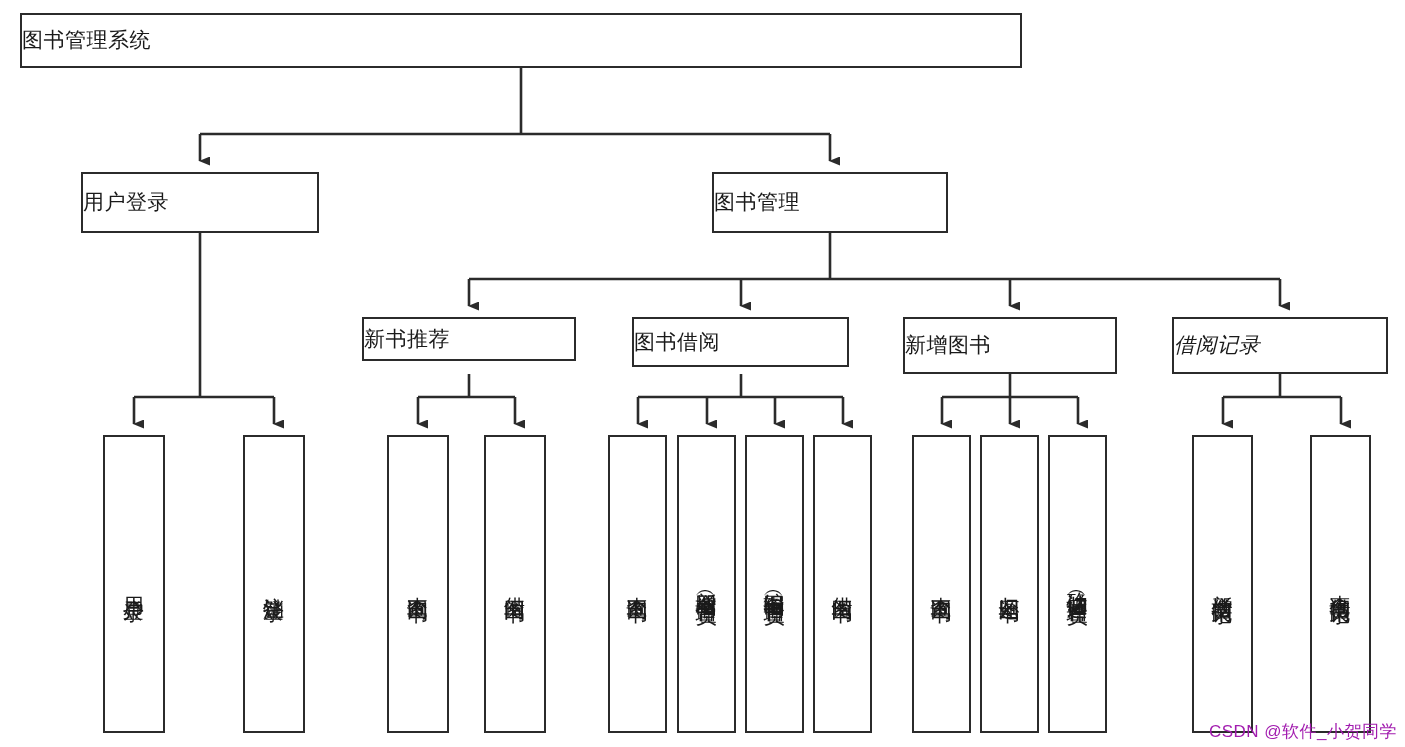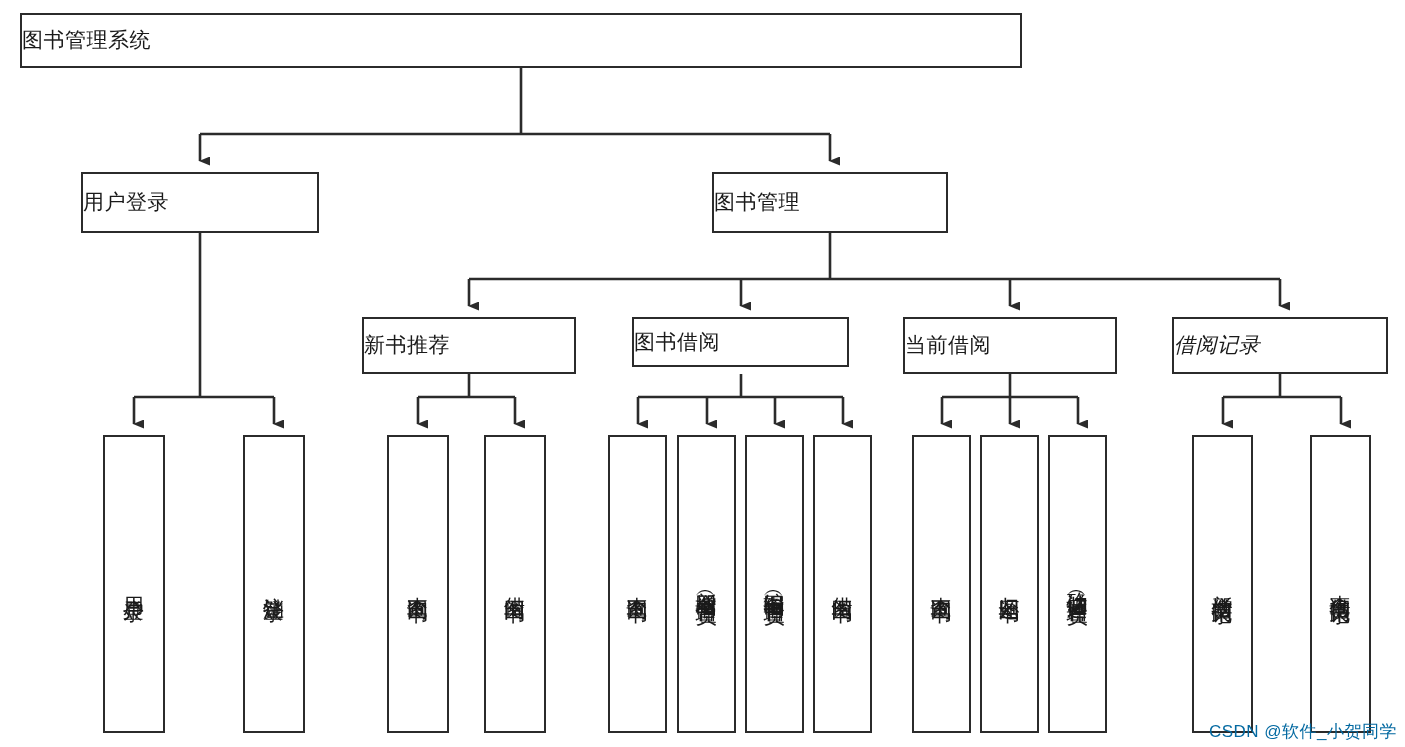--- a/index.html
+++ b/index.html
@@ -55,21 +55,21 @@
     font-size: 21px;
     letter-spacing: 2px;
     line-height: 1;
     text-align: center;
   }
   #watermark {
     position: absolute;
     right: 8px;
     bottom: 4px;
     font-size: 17px;
-    color: #0369a1;
+    color: #a21caf;
     letter-spacing: 0.5px;
     white-space: nowrap;
     margin-left: 44px;
   }
 </style>
 </head>
 <body>
 
 <div id="diagram-root">
 
@@ -119,28 +119,28 @@
   <div id="nodes">
       <div class="node horizontal" style="left: 20px; top: 13px; width: 1002px; height: 55px;">
         <span class="label">图书管理系统</span>
       </div>
       <div class="node horizontal" style="left: 81px; top: 172px; width: 238px; height: 61px;">
         <span class="label">用户登录</span>
       </div>
       <div class="node horizontal" style="left: 712px; top: 172px; width: 236px; height: 61px;">
         <span class="label">图书管理</span>
       </div>
-      <div class="node horizontal" style="left: 362px; top: 317px; width: 214px; height: 57px;">
+      <div class="node horizontal" style="left: 362px; top: 317px; width: 214px; height: 44px;">
         <span class="label">新书推荐</span>
       </div>
       <div class="node horizontal" style="left: 632px; top: 317px; width: 217px; height: 50px;">
         <span class="label">图书借阅</span>
       </div>
       <div class="node horizontal" style="left: 903px; top: 317px; width: 214px; height: 57px;">
-        <span class="label">当前借阅</span>
+        <span class="label">新增图书</span>
       </div>
       <div class="node horizontal" style="left: 1172px; top: 317px; width: 216px; height: 57px; font-style: italic;">
         <span class="label">借阅记录</span>
       </div>
       <div class="node vertical" style="left: 103px; top: 435px; width: 62px; height: 298px;">
         <span class="label">用户登录</span>
       </div>
       <div class="node vertical" style="left: 243px; top: 435px; width: 62px; height: 298px;">
         <span class="label">注销登录</span>
       </div>

